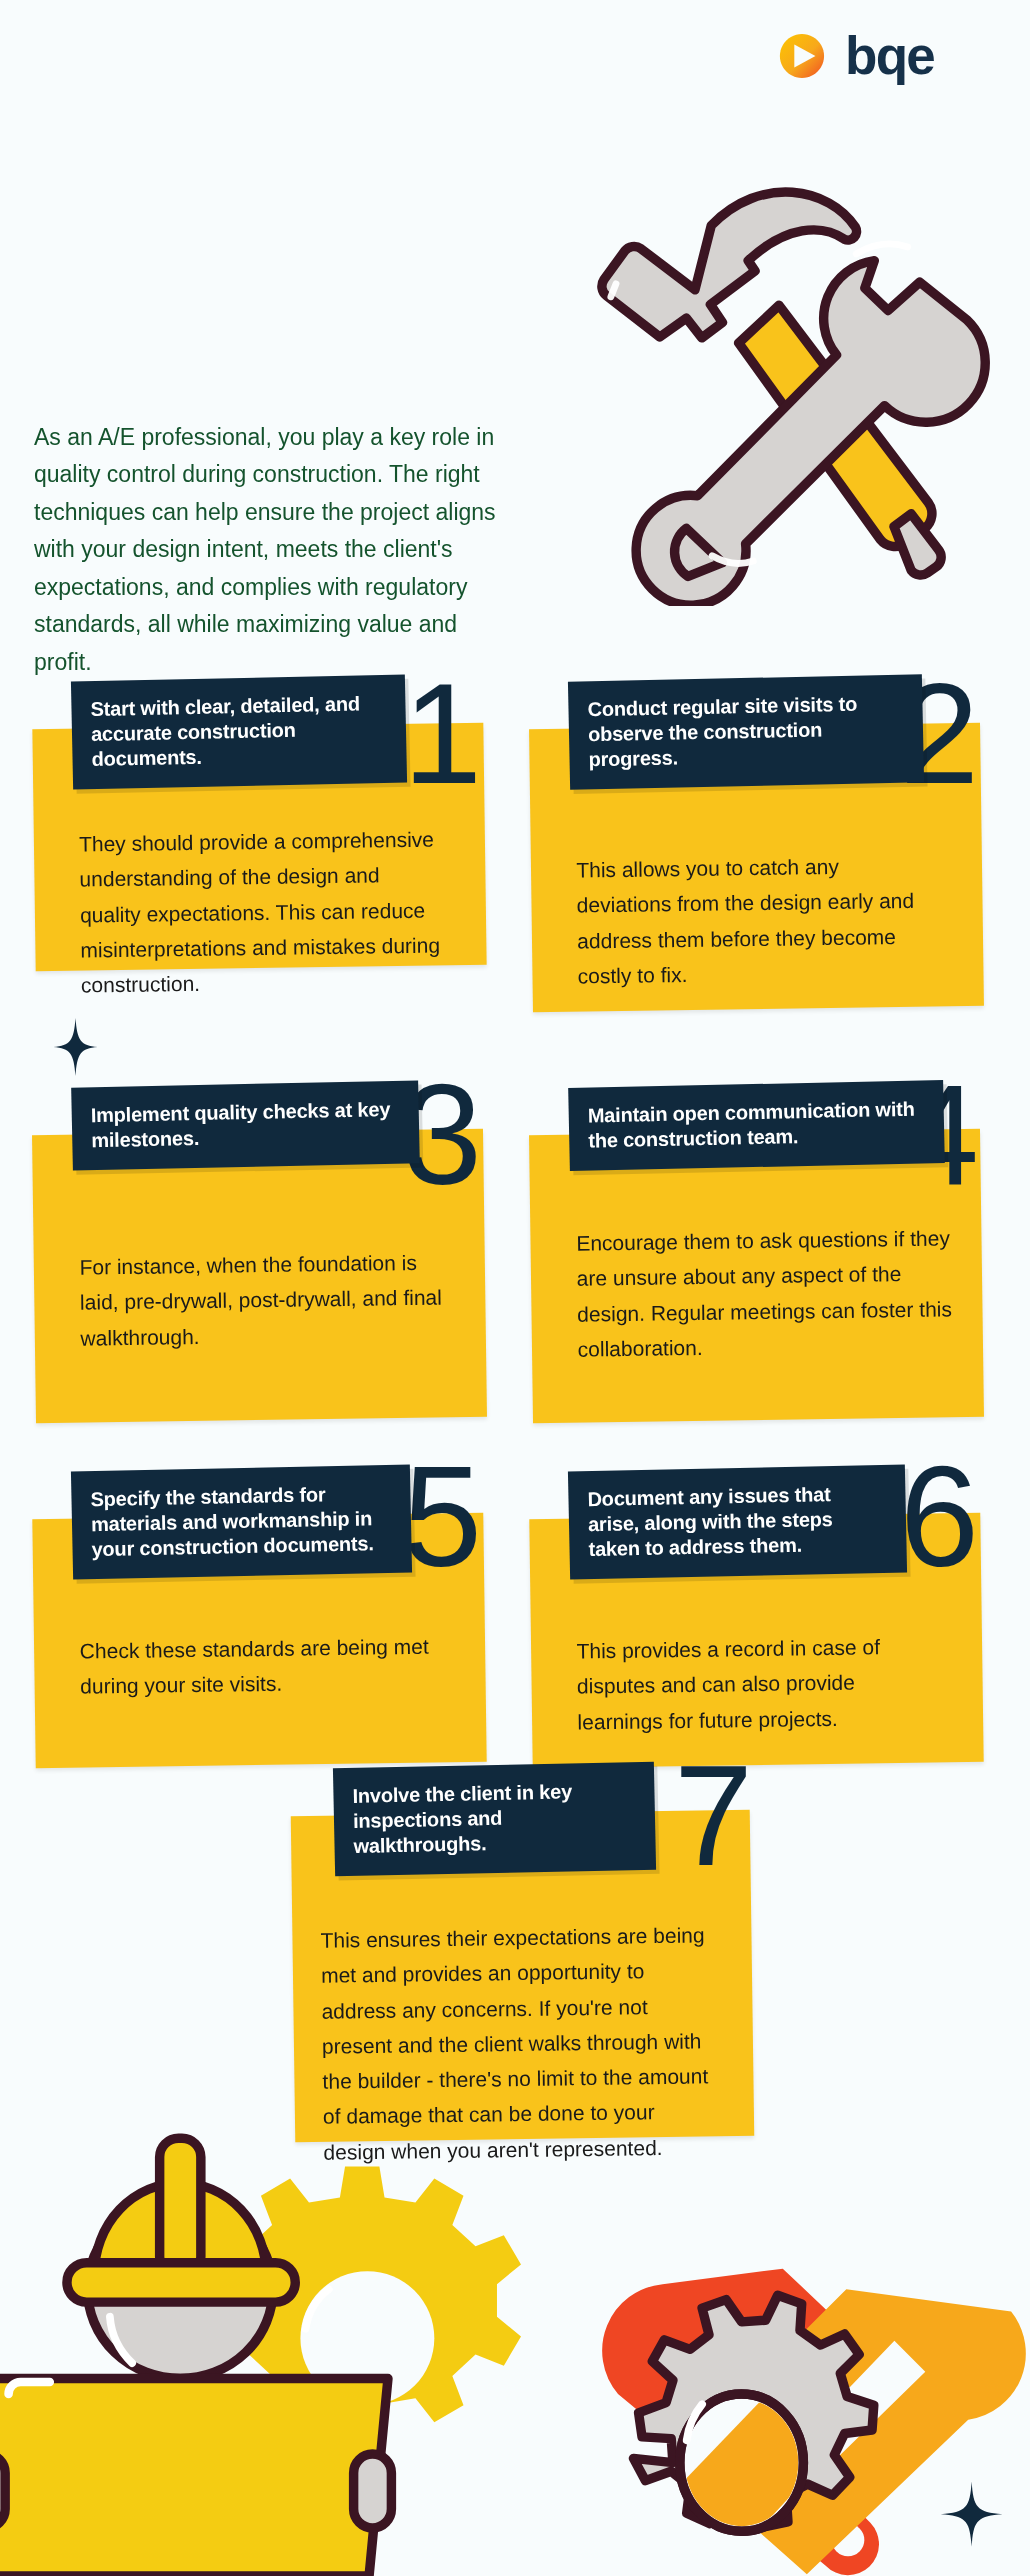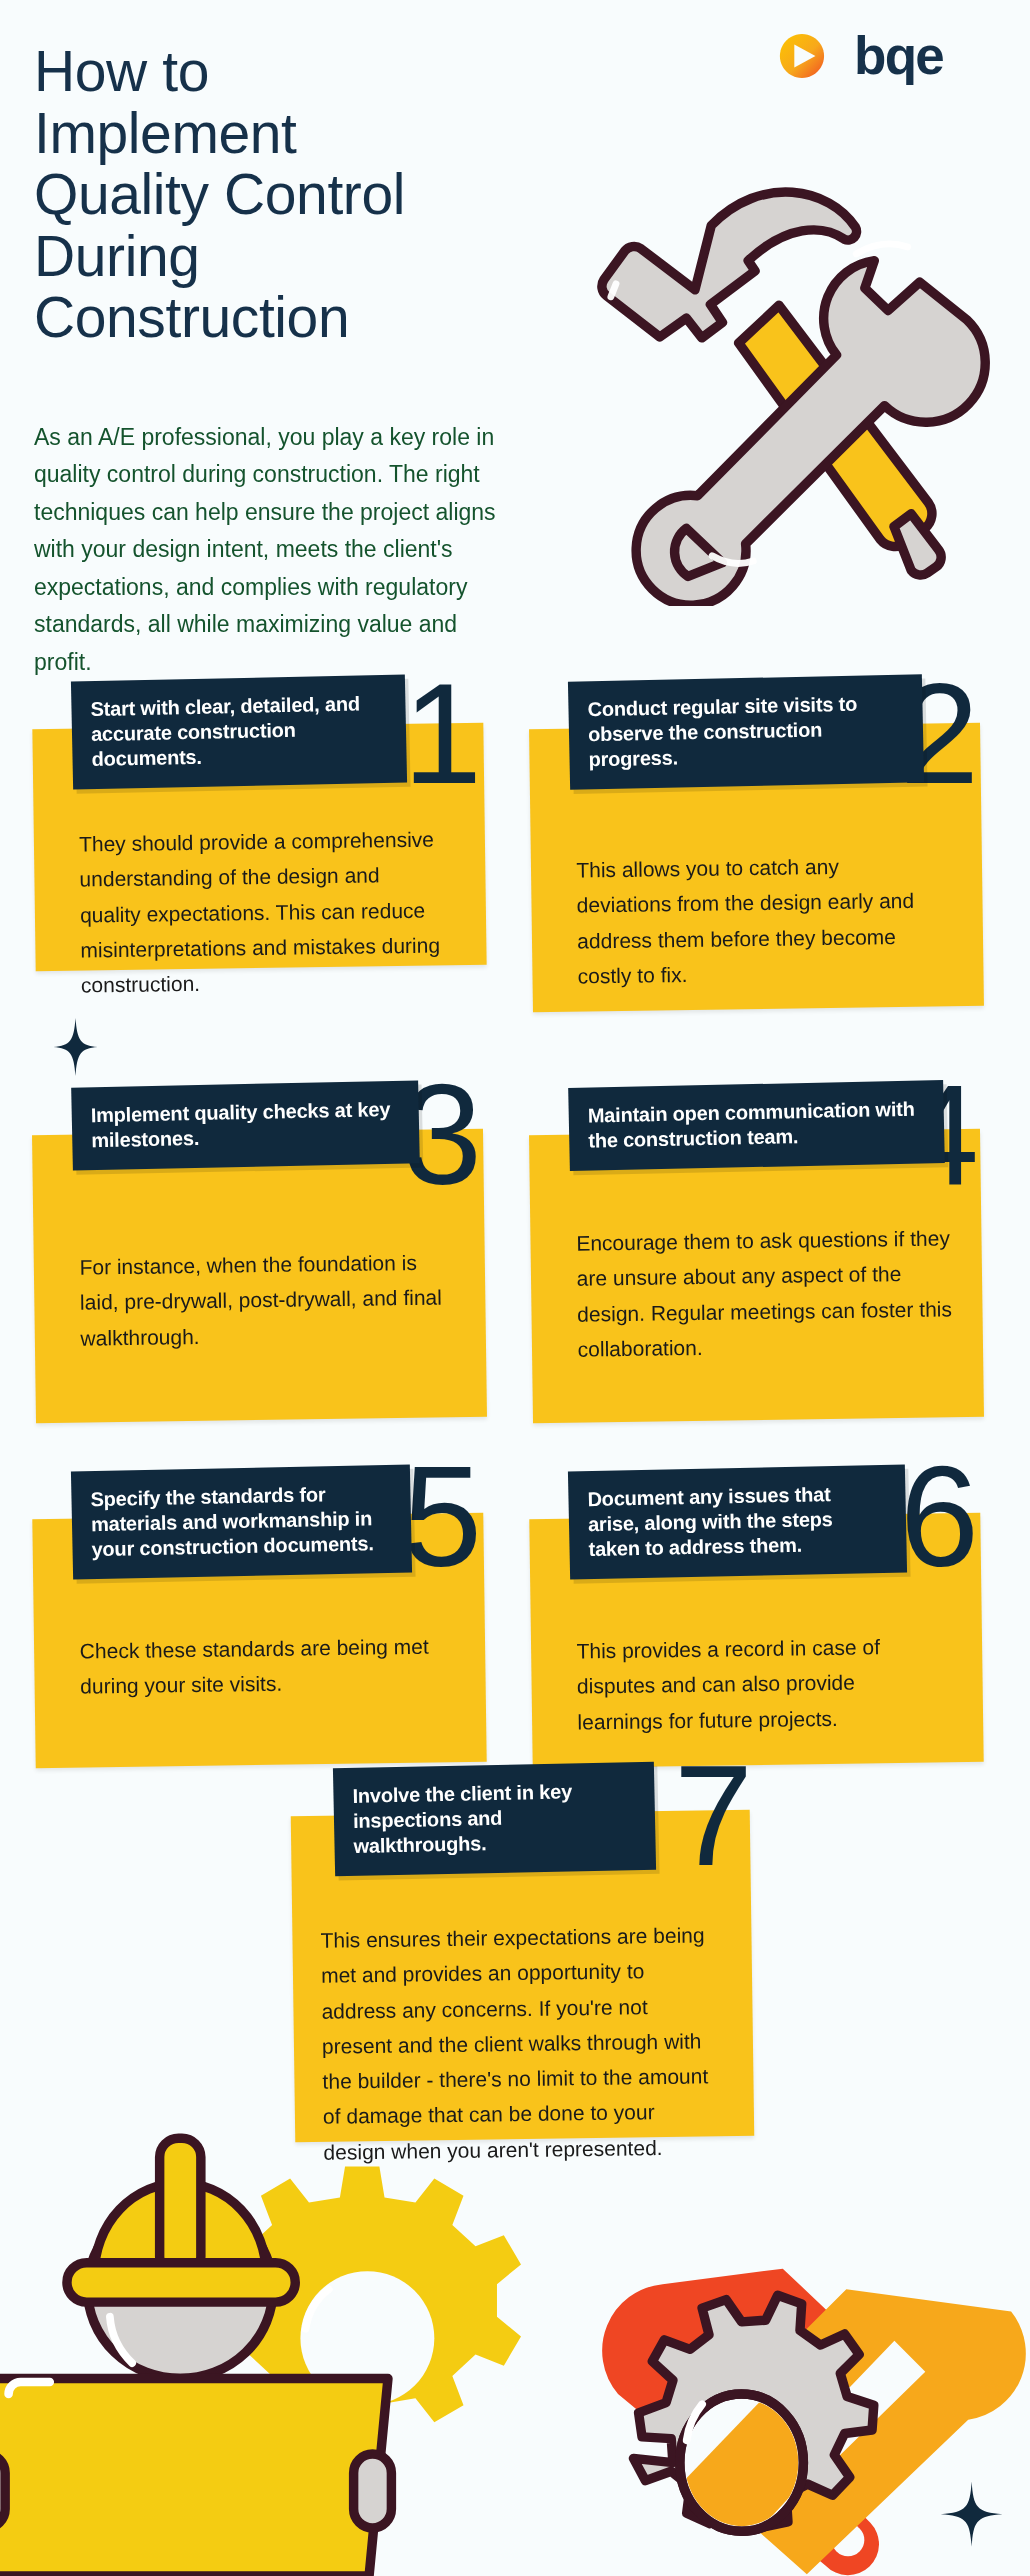--- a/index.html
+++ b/index.html
@@ -7,21 +7,21 @@
     width:1030px;height:2576px;
     background:#f8fcfd;
     font-family:"Liberation Sans", sans-serif;
     -webkit-font-smoothing:antialiased;
     overflow:hidden;
     position:relative;
   }
   .page{position:relative;width:1030px;height:2576px;overflow:hidden;background:#f8fcfd;}
 
   
-  .logo{position:absolute;top:29px;left:778px;display:flex;align-items:center;gap:28px;}
+  .logo{position:absolute;top:29px;left:778px;display:flex;align-items:center;gap:19px;}
   .logo-mark{width:48px;height:48px;flex:0 0 auto;}
   .logo-word{font-size:53px;line-height:1;font-weight:700;color:#16314a;letter-spacing:-1.7px;
              font-family:"Liberation Sans", sans-serif;}
 
   .title{
     position:absolute;left:34px;top:41px;width:447px;
     font-size:57px;line-height:1.08;color:#16314a;font-weight:300;
     letter-spacing:-0.4px;
   }
   .intro{
@@ -85,21 +85,20 @@
             <stop offset="100%" stop-color="#f04e23"></stop>
           </linearGradient>
         </defs>
         <path d="M50 4 A46 46 0 1 1 49.9 4 Z" fill="url(#bqeg)"></path>
         <path d="M34 26 L34 74 L78 50 Z" fill="#f8fcfd"></path>
       </svg>
     </span>
     <span class="logo-word">bqe</span>
   </div>
 
-  <div class="title">How to Implement Quality Control During Construction</div>
   <div class="intro">As an A/E professional, you play a key role in quality control during construction. The right techniques can help ensure the project aligns with your design intent, meets the client's expectations, and complies with regulatory standards, all while maximizing value and profit.</div>
 
   <div class="hero-tools">
     <svg viewBox="0 0 500 520" width="429" height="447">
       <g stroke="#3b1522" stroke-width="11" stroke-linejoin="round" stroke-linecap="round" fill="#d6d3d1">
 
         <path d="M171 214 L218 170 L392 400 a22 22 0 0 1 -4 30 l-22 17 a22 22 0 0 1 -30 -4 Z" fill="#f9c31b"></path>
 
         <path d="M120 152 L57 104 a14 14 0 0 0 -19 3 L14 140 a14 14 0 0 0 3 19 l62 48
                  l0 0 l31 -22 l18 23 l24 -18 l-14 -21 l52 -39 l-8 -12

